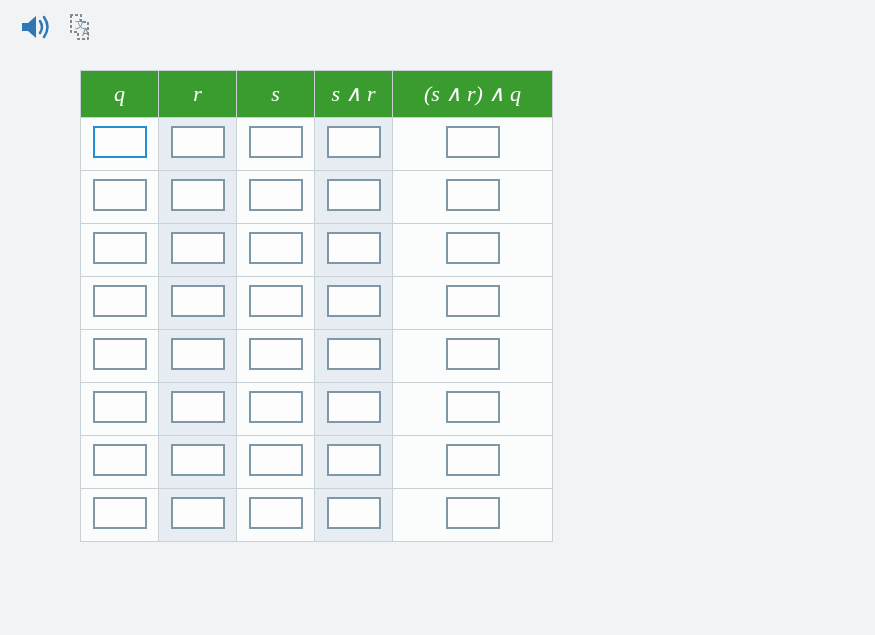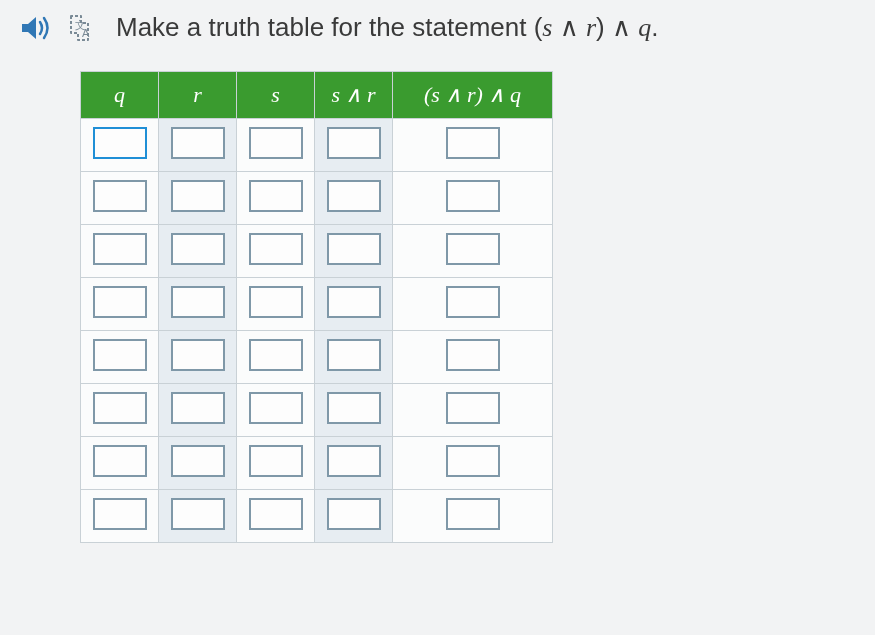--- a/index.html
+++ b/index.html
@@ -72,23 +72,20 @@
       <path d="M24 4 Q31 14 24 24" stroke="#3077b5" stroke-width="2.5" fill="none" stroke-linecap="round"></path>
     </svg>
   </span>
   <span class="translate-icon">
     <svg width="34" height="30" viewBox="0 0 34 30">
       <path d="M3 3 L3 20 L10 20 L10 27 L20 27 L20 10 L13 10 L13 3 Z" fill="none" stroke="#7a8a96" stroke-width="2" stroke-linejoin="round" stroke-dasharray="3,2"></path>
       <text x="7" y="16" font-size="11" fill="#7a8a96" font-family="Arial">文</text>
       <text x="14" y="24" font-size="11" fill="#7a8a96" font-family="Arial">A</text>
     </svg>
   </span>
-  <span class="question-text">
-    <span>Make a truth table for the statement </span>(<i>s</i> ∧ <i>r</i>) ∧ <i>q</i><span>.</span>
-  </span>
 </div>
 
 <table class="truth">
   <thead>
     <tr>
       <th>q</th>
       <th>r</th>
       <th>s</th>
       <th>s ∧ r</th>
       <th class="wide">(s ∧ r) ∧ q</th>

